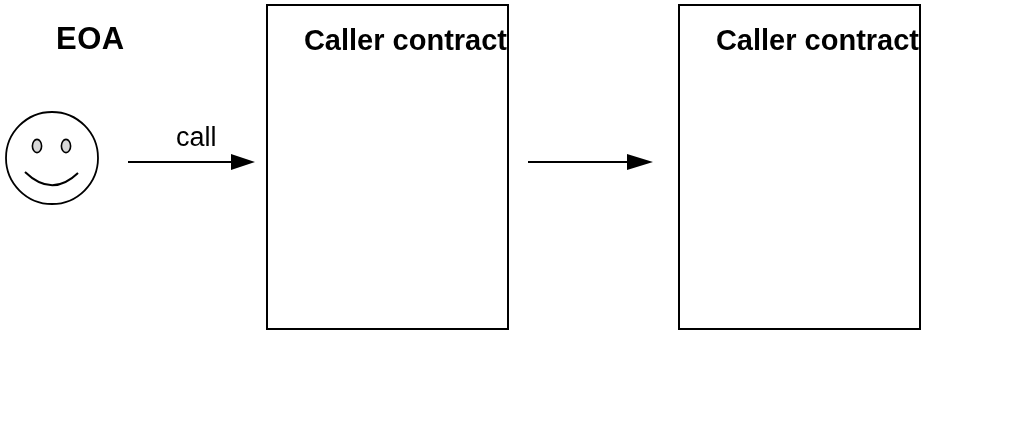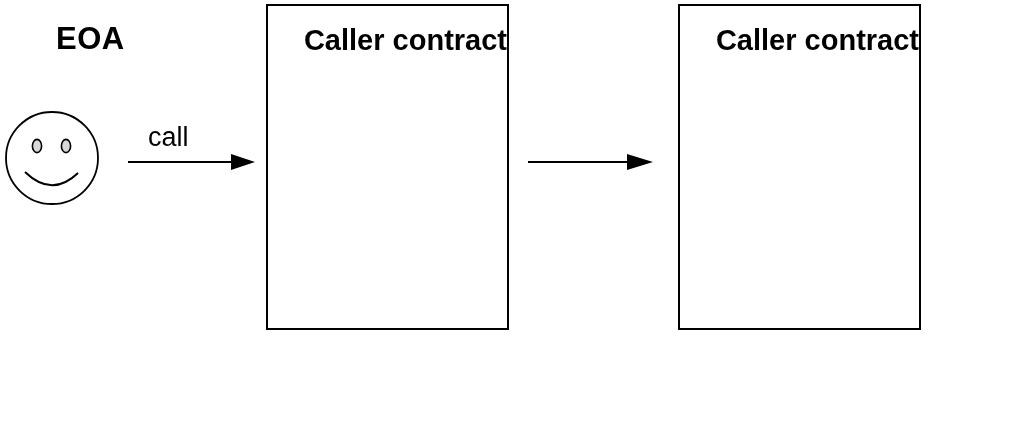--- a/index.html
+++ b/index.html
@@ -46,21 +46,21 @@
     text-align: right;
     font-size: 29px;
     font-weight: bold;
   }
   .arrow-label {
     position: absolute;
     top: 122px;
     font-size: 27px;
     white-space: nowrap;
   }
-  .call-label { left: 148px; }
+  .call-label { left: 176px; }
   .delegatecall-label { left: 521px; }
   .arrow-svg {
     position: absolute;
     top: 149px;
   }
   .call-arrow { left: 127px; }
   .delegatecall-arrow { left: 527px; }
   .note {
     position: absolute;
     top: 341px;

